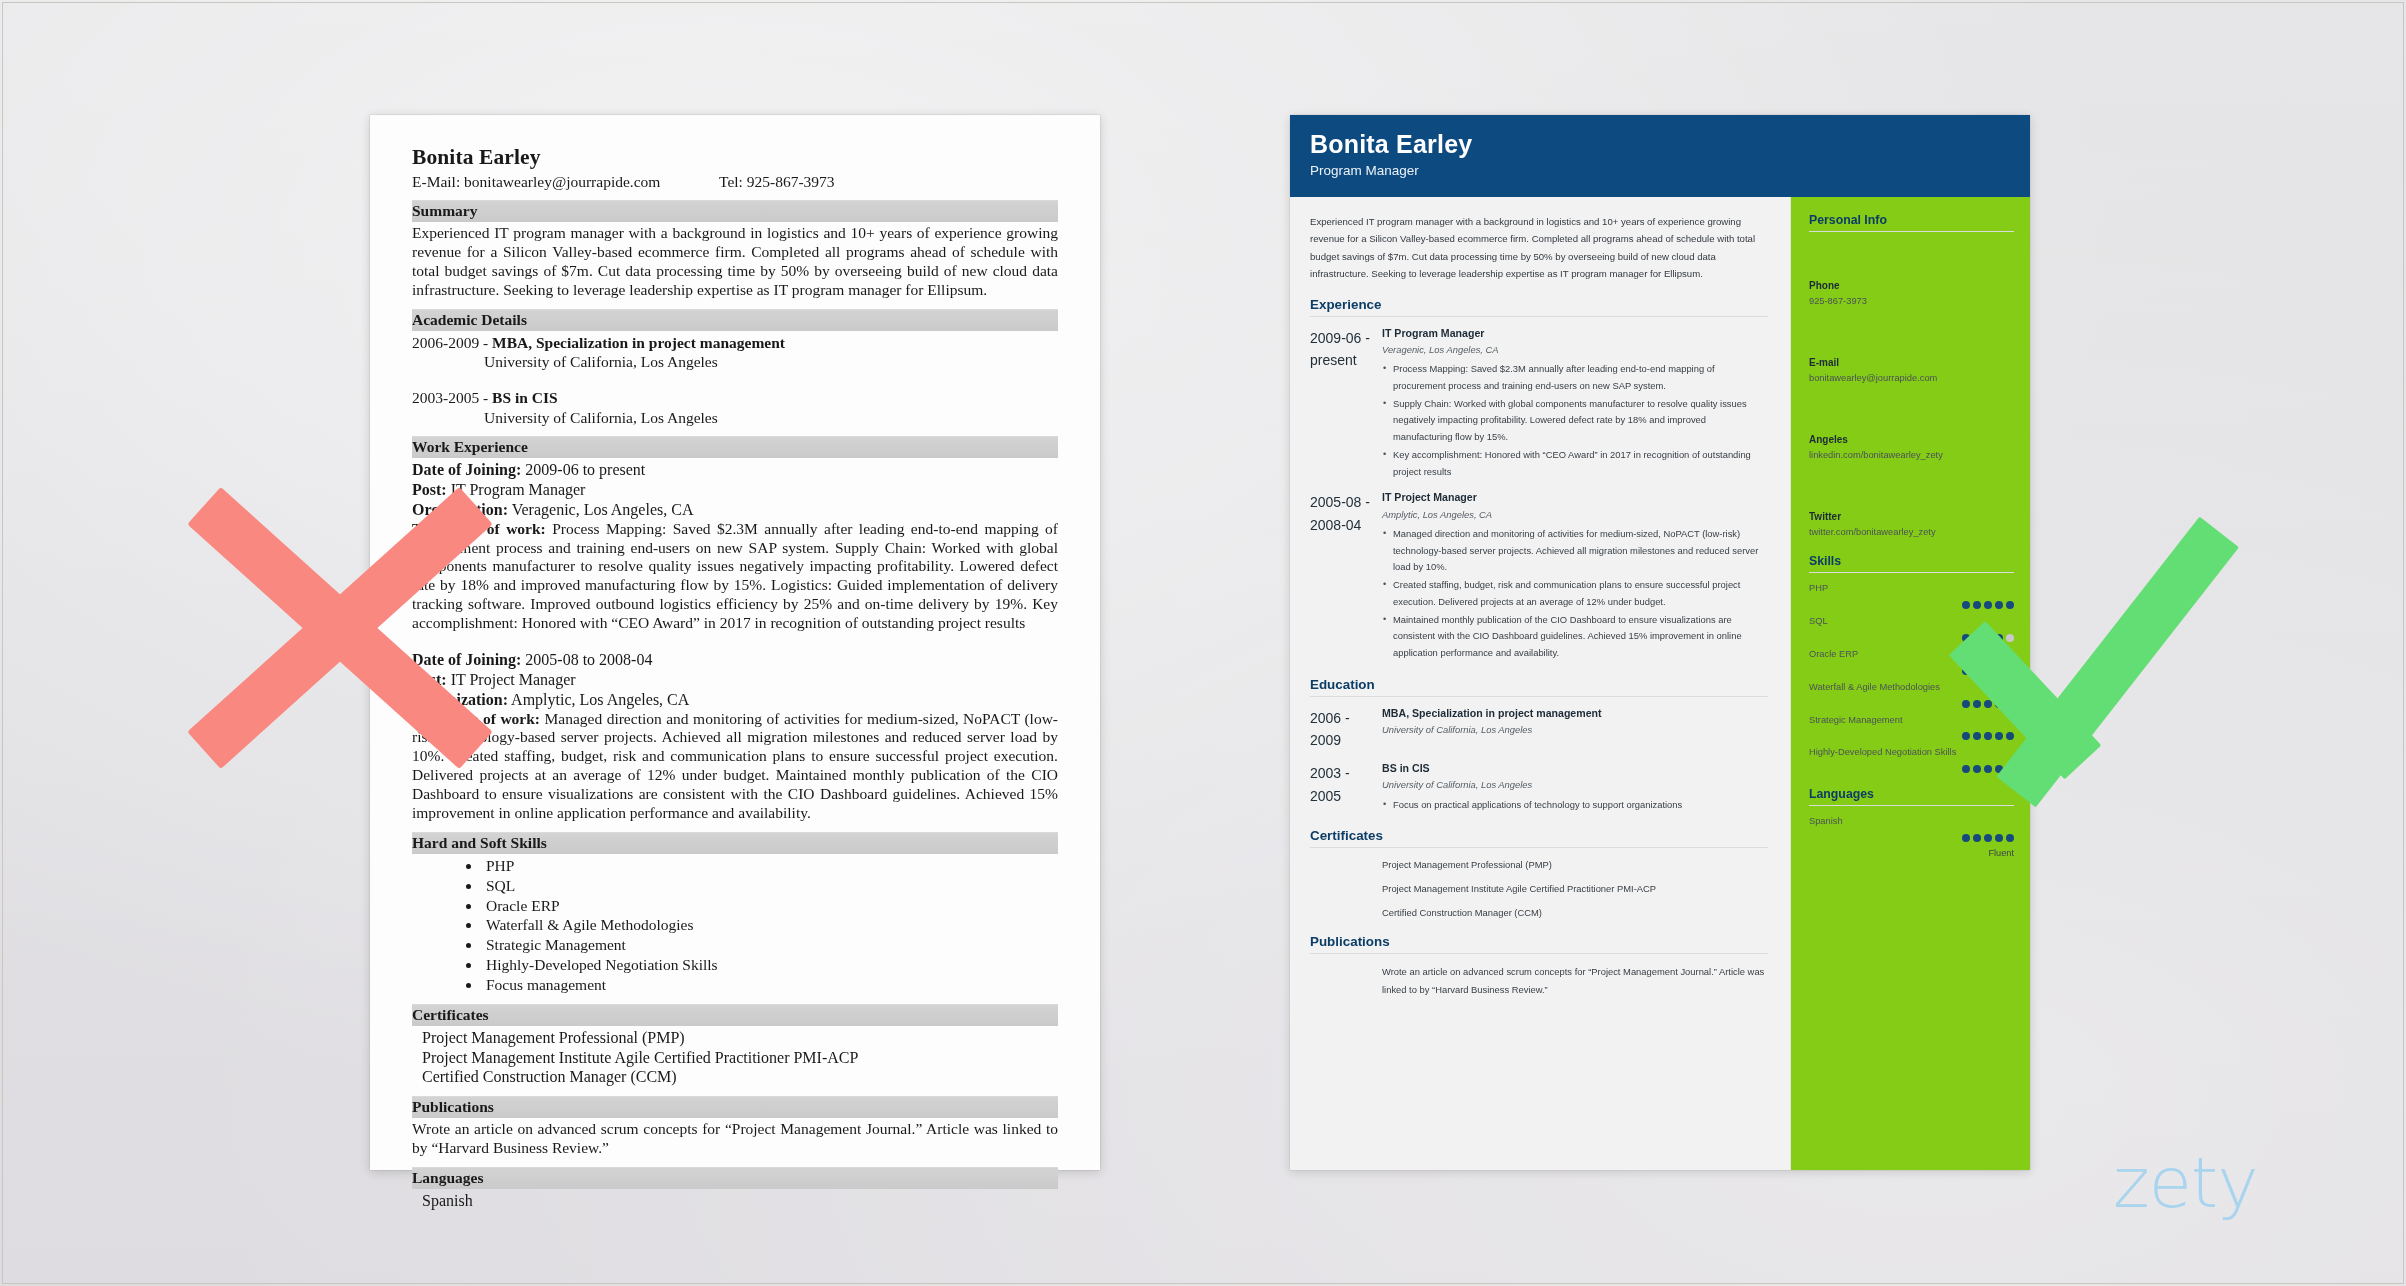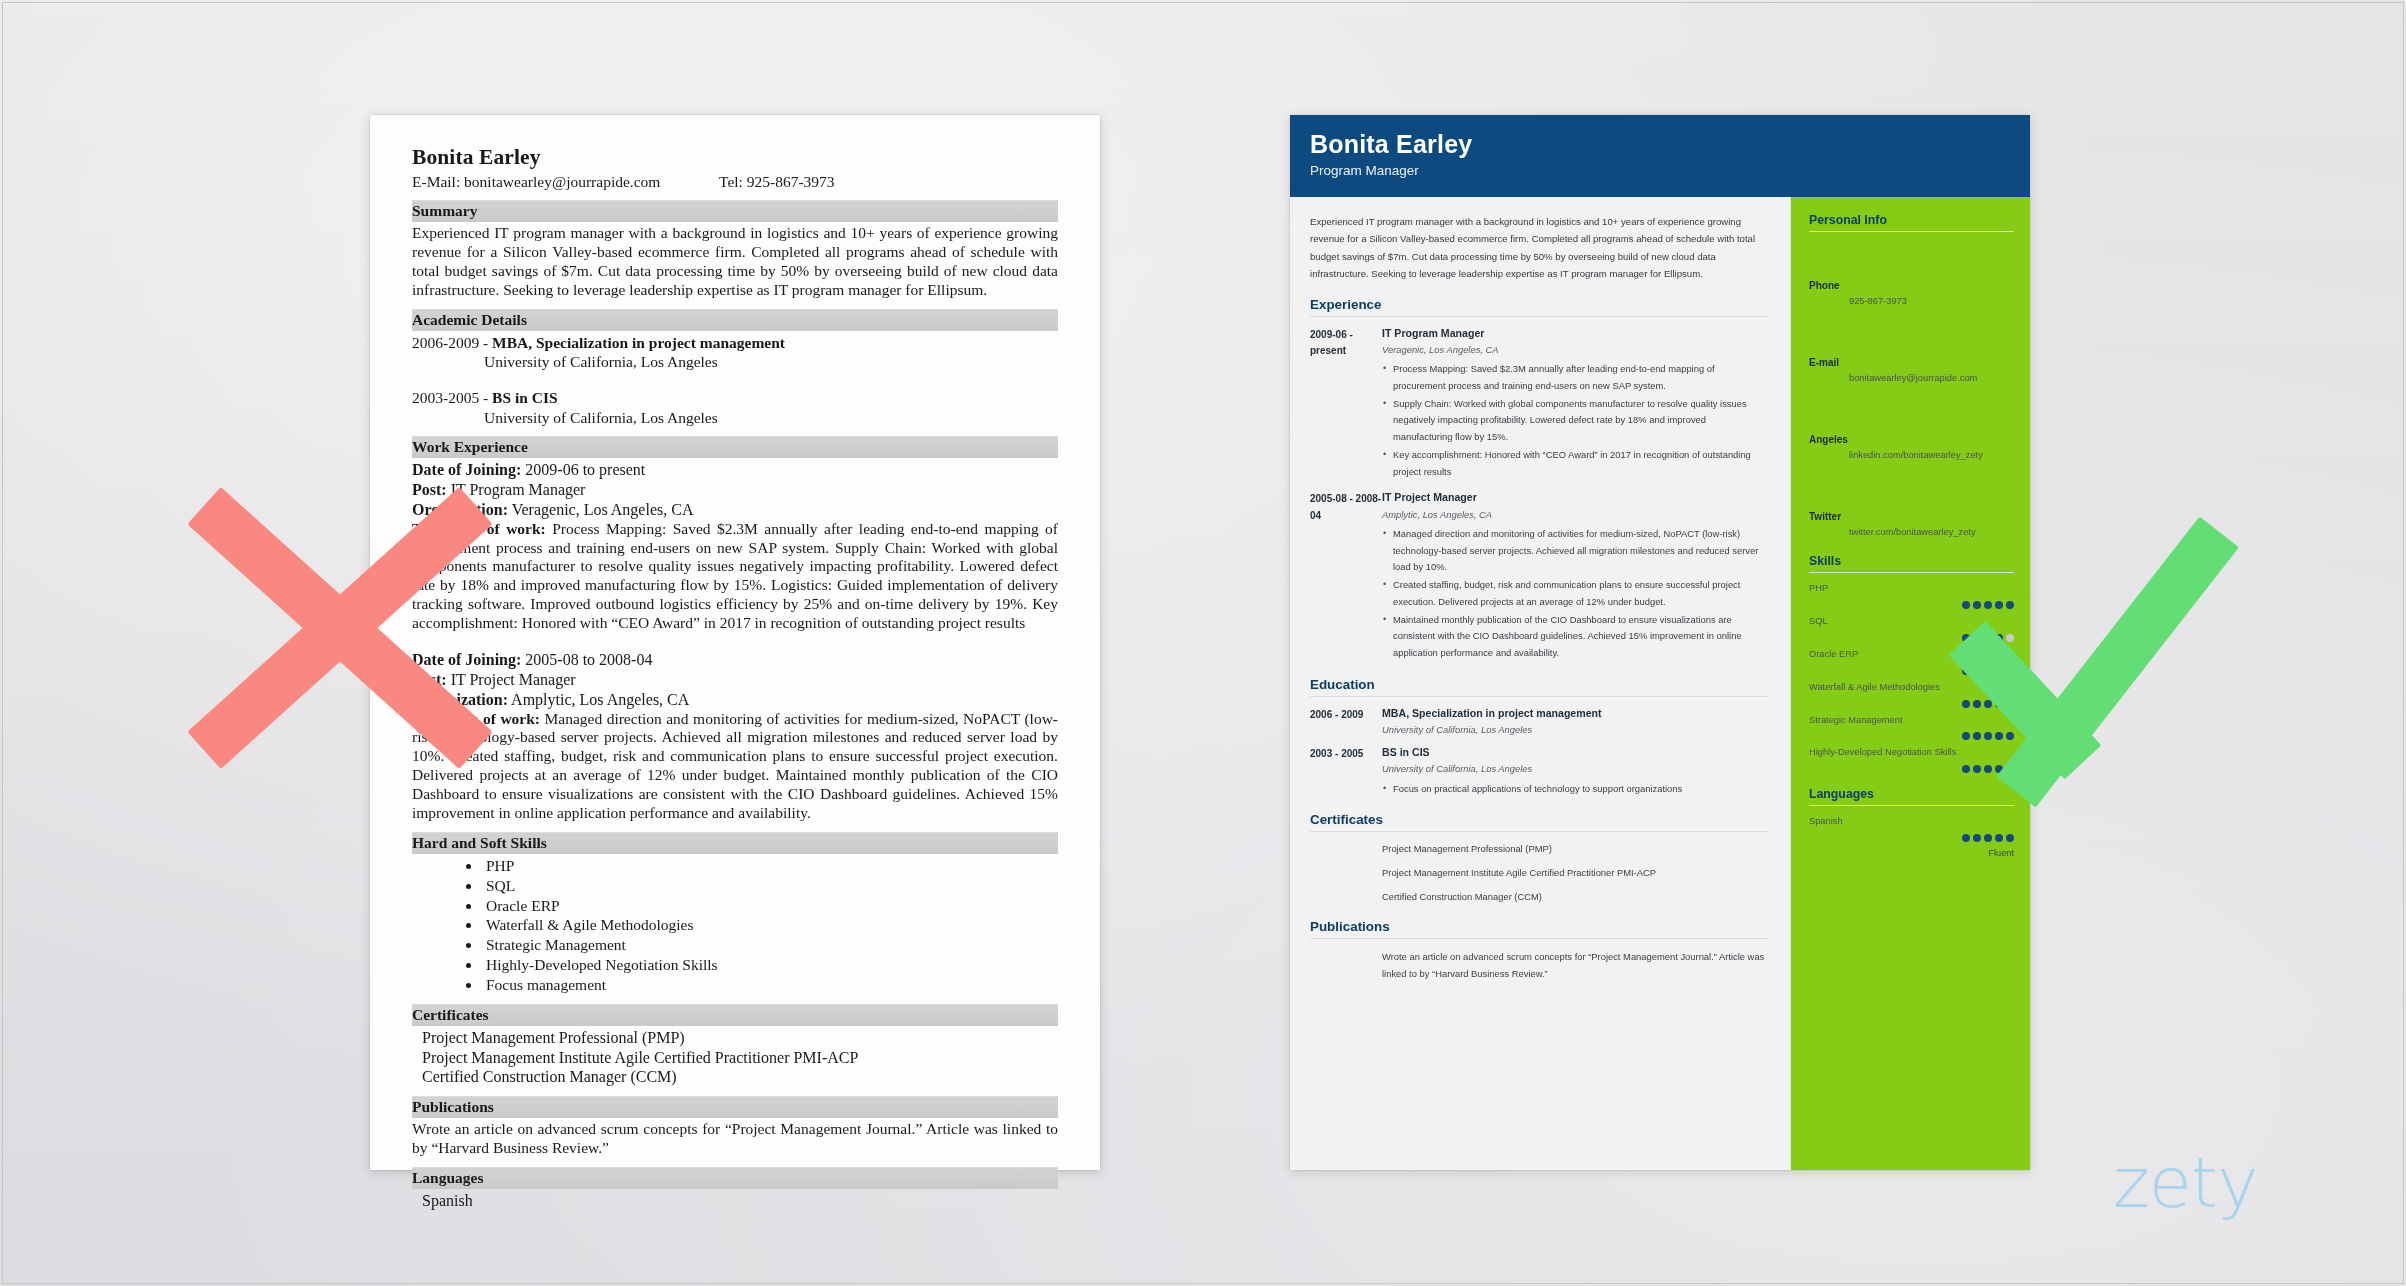--- a/index.html
+++ b/index.html
@@ -108,21 +108,21 @@
   .sec-title{
     font-size:13.4px; font-weight:bold; color:#0c3d66;
     padding-bottom:4px;
     border-bottom:1px solid #dcdcde;
     margin-bottom:9px;
   }
   .sec-title.side{ font-size:12.3px; }
   .entry{ display:flex; margin-bottom:9px; }
   .entry-dates{
     width:72px; flex:0 0 72px;
-    font-size:10px; font-weight:bold; color:#22303a; line-height:1.62;
+    font-size:14px; font-weight:normal; color:#22303a; line-height:1.62;
     padding-top:1px;
   }
   .entry-content{ flex:1 1 auto; }
   .entry-role{ font-size:10.6px; font-weight:bold; color:#1d2b36; line-height:1.35; }
   .entry-org{ font-size:9.4px; font-style:italic; color:#555d63; margin-top:3px; line-height:1.4;}
   .bullets{ list-style:none; margin-top:5px; }
   .bullets li{
     font-size:9.4px; line-height:1.78; color:#3a4046;
     padding-left:11px; position:relative; margin-bottom:1px;
   }
@@ -136,21 +136,21 @@
   }
   .pub-text{
     font-size:9.4px; color:#3a4046; line-height:1.82;
     padding-left:72px;
   }
   .sec-block{ margin-bottom:14px; }
 
   
   .pi-item{ margin-bottom:9px; }
   .pi-label{ font-size:10px; font-weight:bold; color:#1d2b36; line-height:1.5;margin-top:46px;}
-  .pi-value{ font-size:9.3px; color:#4b5258; line-height:1.5; margin-top:2px; word-break:break-all;margin-left:40px;}
+  .pi-value{ font-size:9.3px; color:#4b5258; line-height:1.5; margin-top:2px; word-break:break-all;}
   .skill{ margin-bottom:5px; }
   .skill-name{ font-size:9.3px; color:#4b5258; line-height:1.5; }
   .dots{ display:flex; gap:3px; justify-content:flex-end; margin-top:5px; margin-bottom:6px;}
   .dot{ width:8px; height:8px; border-radius:50%; background:#c9c9cb; }
   .dot.on{ background:#164a7d; }
   .lang-level{ font-size:9.2px; color:#3c444a; text-align:right; margin-top:1px;}
 
   
   .mark{ position:absolute; pointer-events:none; }
   .x-mark{ left:190px; top:455px; width:300px; height:345px; }

